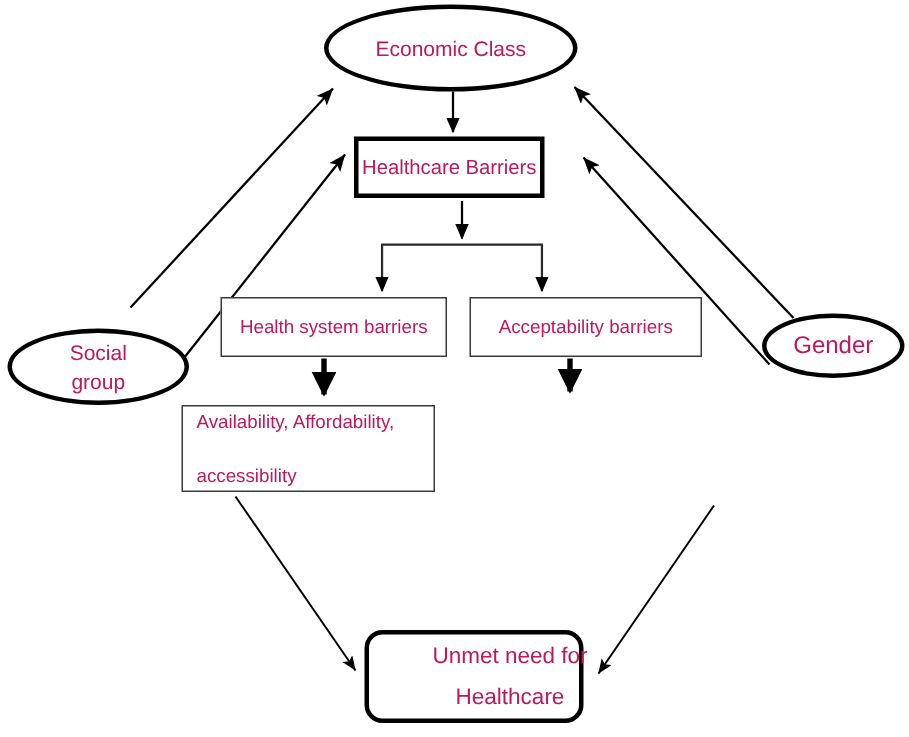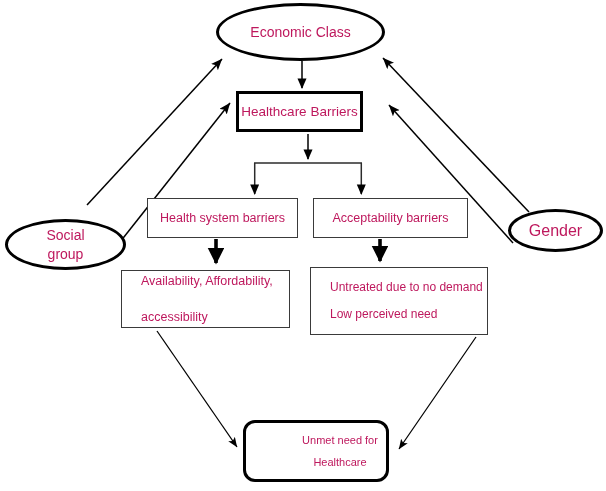--- a/index.html
+++ b/index.html
@@ -49,21 +49,21 @@
     border: 3px solid #000000;
     border-radius: 12px;
   }
   .node-text {
     line-height: 1.32;
     white-space: nowrap;
   }
   .align-left {
     align-items: flex-start;
     text-align: left;
-    padding-left: 19px;
+    padding-left: 9px;
   }
   .align-left .node-text { width: 100%; }
 
   
   #node-economic-class {
     left: 216px; top: 3px; width: 169px; height: 58px;
     font-size: 14px;
   }
   #node-healthcare-barriers {
     left: 236px; top: 91px; width: 127px; height: 41px;
@@ -88,21 +88,21 @@
   #node-availability {
     left: 121px; top: 270px; width: 169px; height: 58px;
     font-size: 12.5px;
   }
   #node-untreated {
     left: 310px; top: 267px; width: 178px; height: 68px;
     font-size: 12px;
   }
   #node-unmet-need {
     left: 243px; top: 420px; width: 146px; height: 62px;
-    font-size: 11px;
+    font-size: 15px;
     padding-left: 48px;
   }
   #node-availability .node-text,
   #node-untreated .node-text { white-space: nowrap; }
   #node-untreated .node-text + .node-text { margin-top: 11px; }
   #node-unmet-need .node-text + .node-text { margin-top: 7px; }
   #node-availability .node-text + .node-text { margin-top: 20px; }
   #node-social-group .node-text + .node-text { margin-top: 0px; }
 </style>
 </head>
@@ -173,23 +173,19 @@
 
   <div class="node node-box" id="node-health-system-barriers">
     <span class="node-text">Health system barriers</span>
   </div>
 
   <div class="node node-box align-left" id="node-availability">
     <span class="node-text">Availability, Affordability,</span>
     <span class="node-text">accessibility</span>
   </div>
 
-  <div class="node node-box align-left" id="node-untreated">
-    <span class="node-text">Untreated due to no demand</span>
-    <span class="node-text">Low perceived need</span>
-  </div>
 
   <div class="node node-box-rounded" id="node-unmet-need">
     <span class="node-text">Unmet need for</span>
     <span class="node-text">Healthcare</span>
   </div>
 
 </div>
 
 </body></html>

